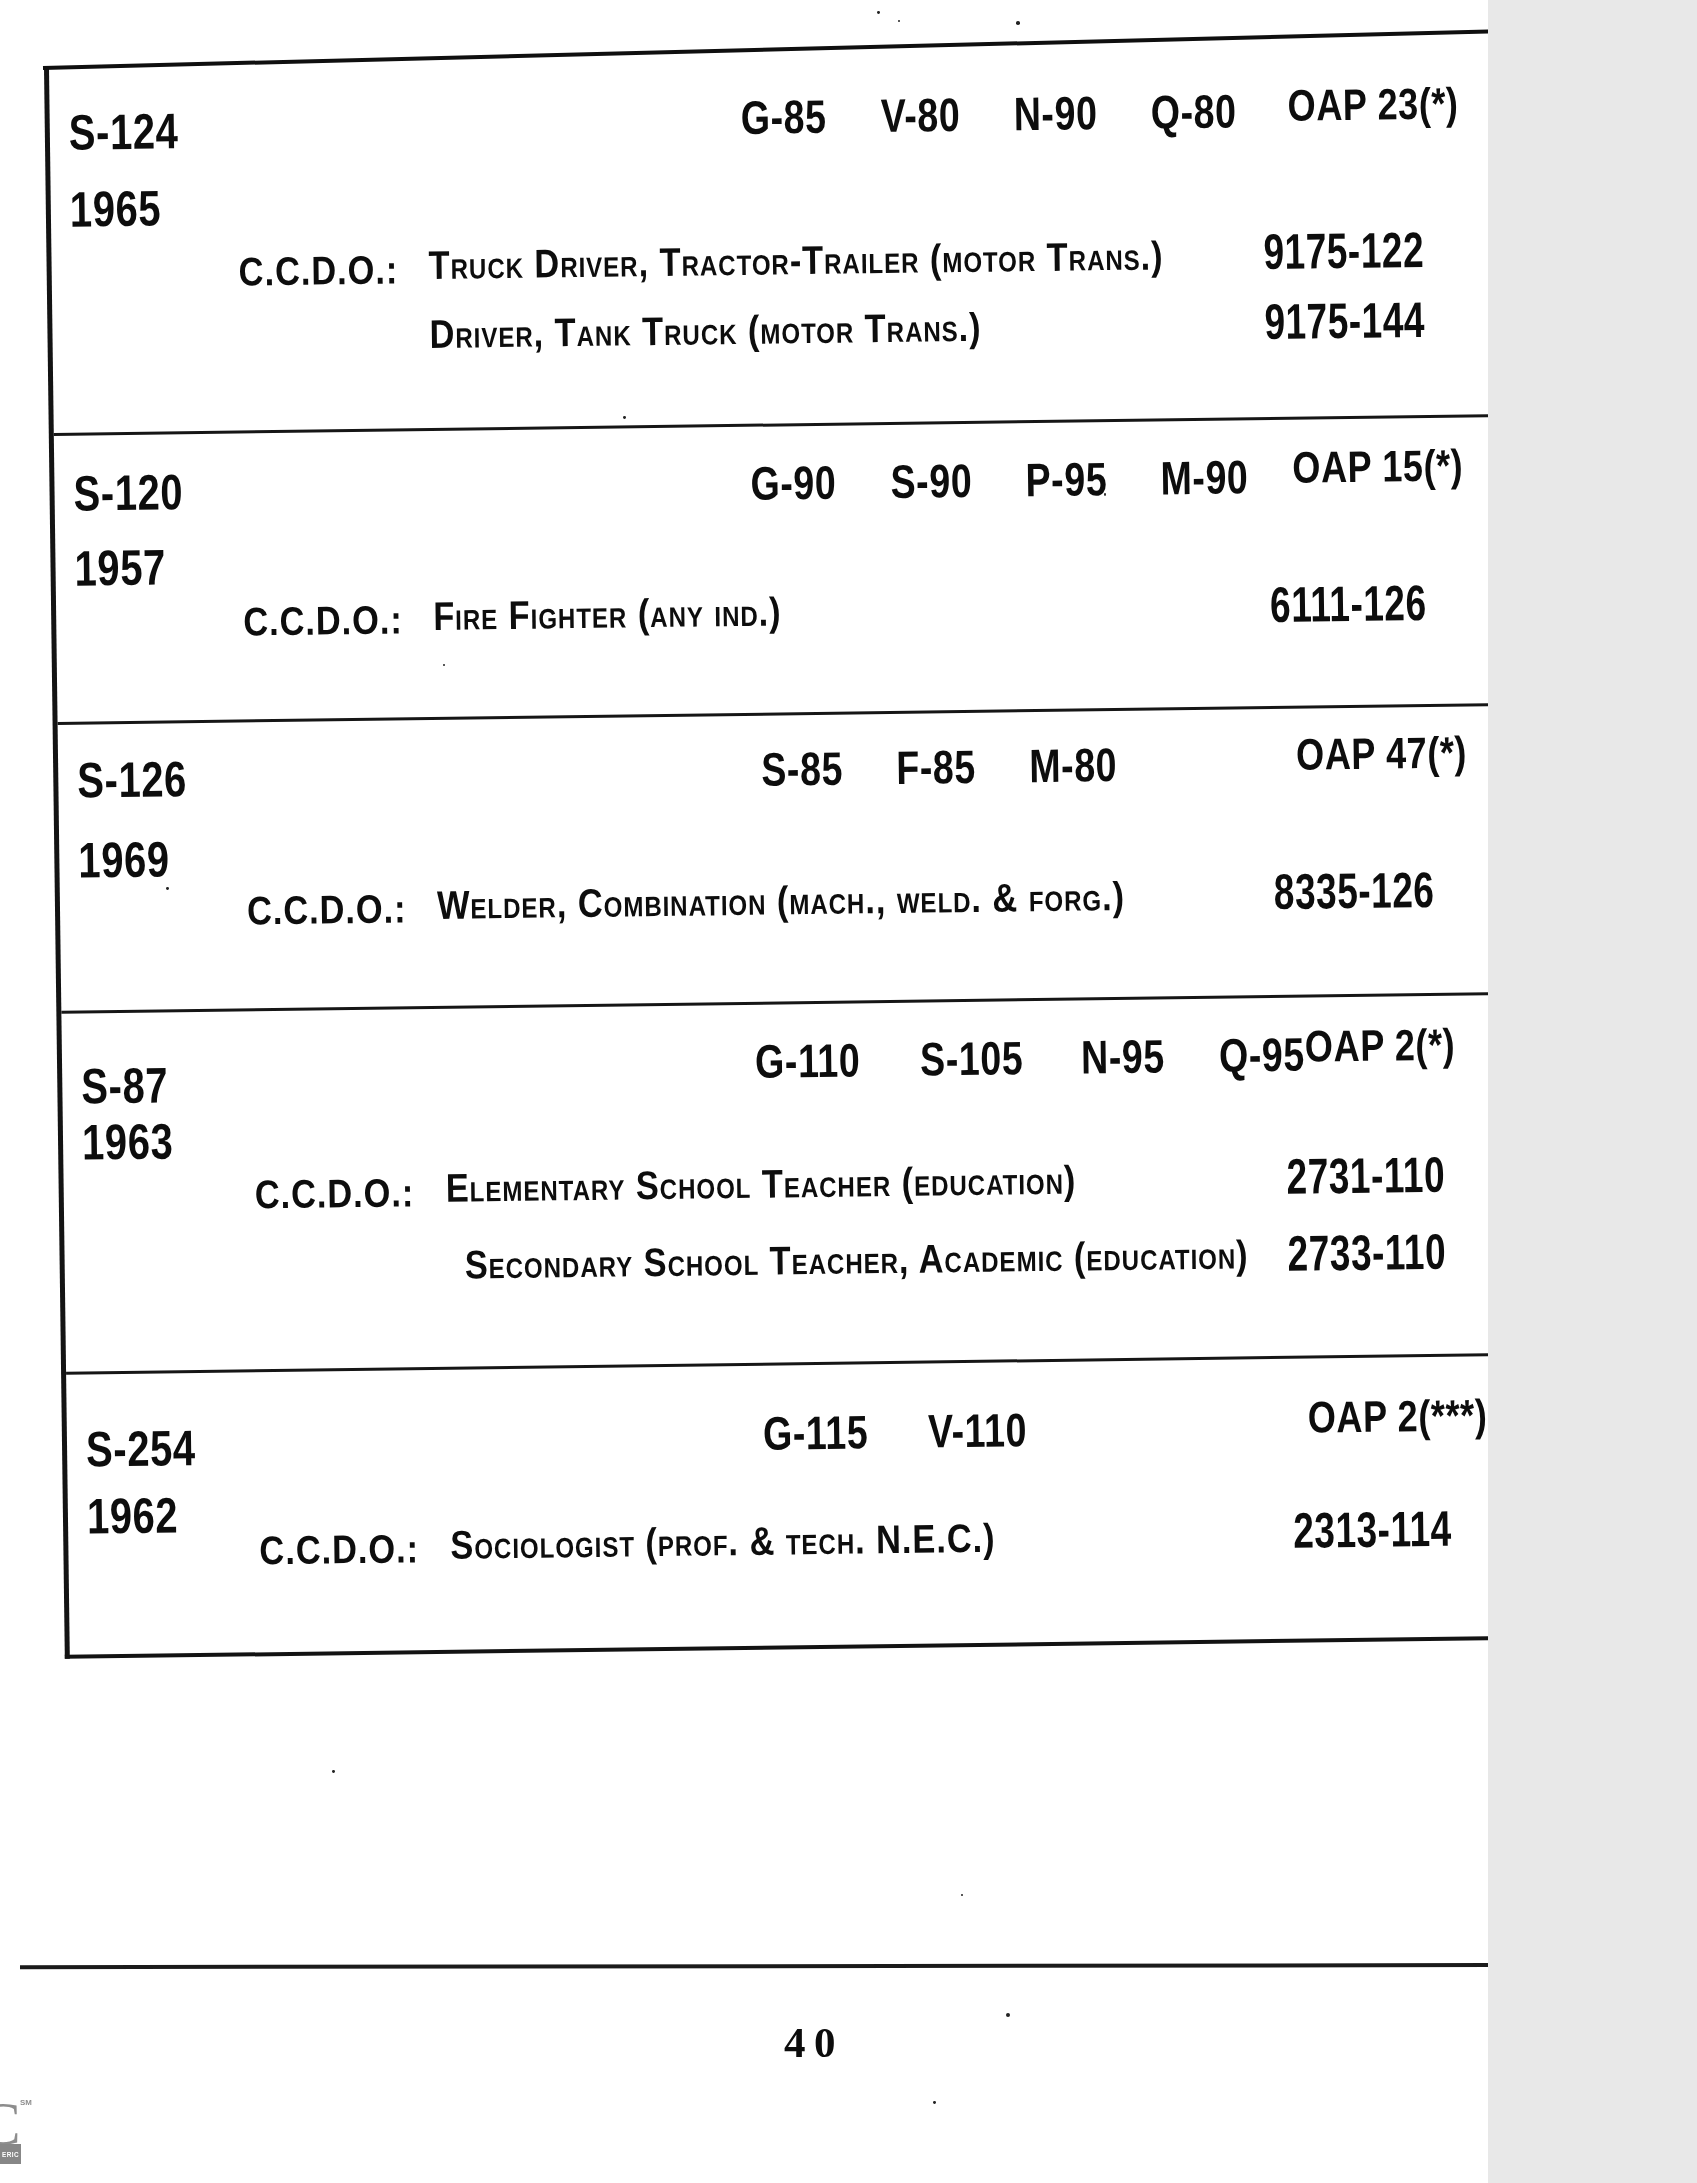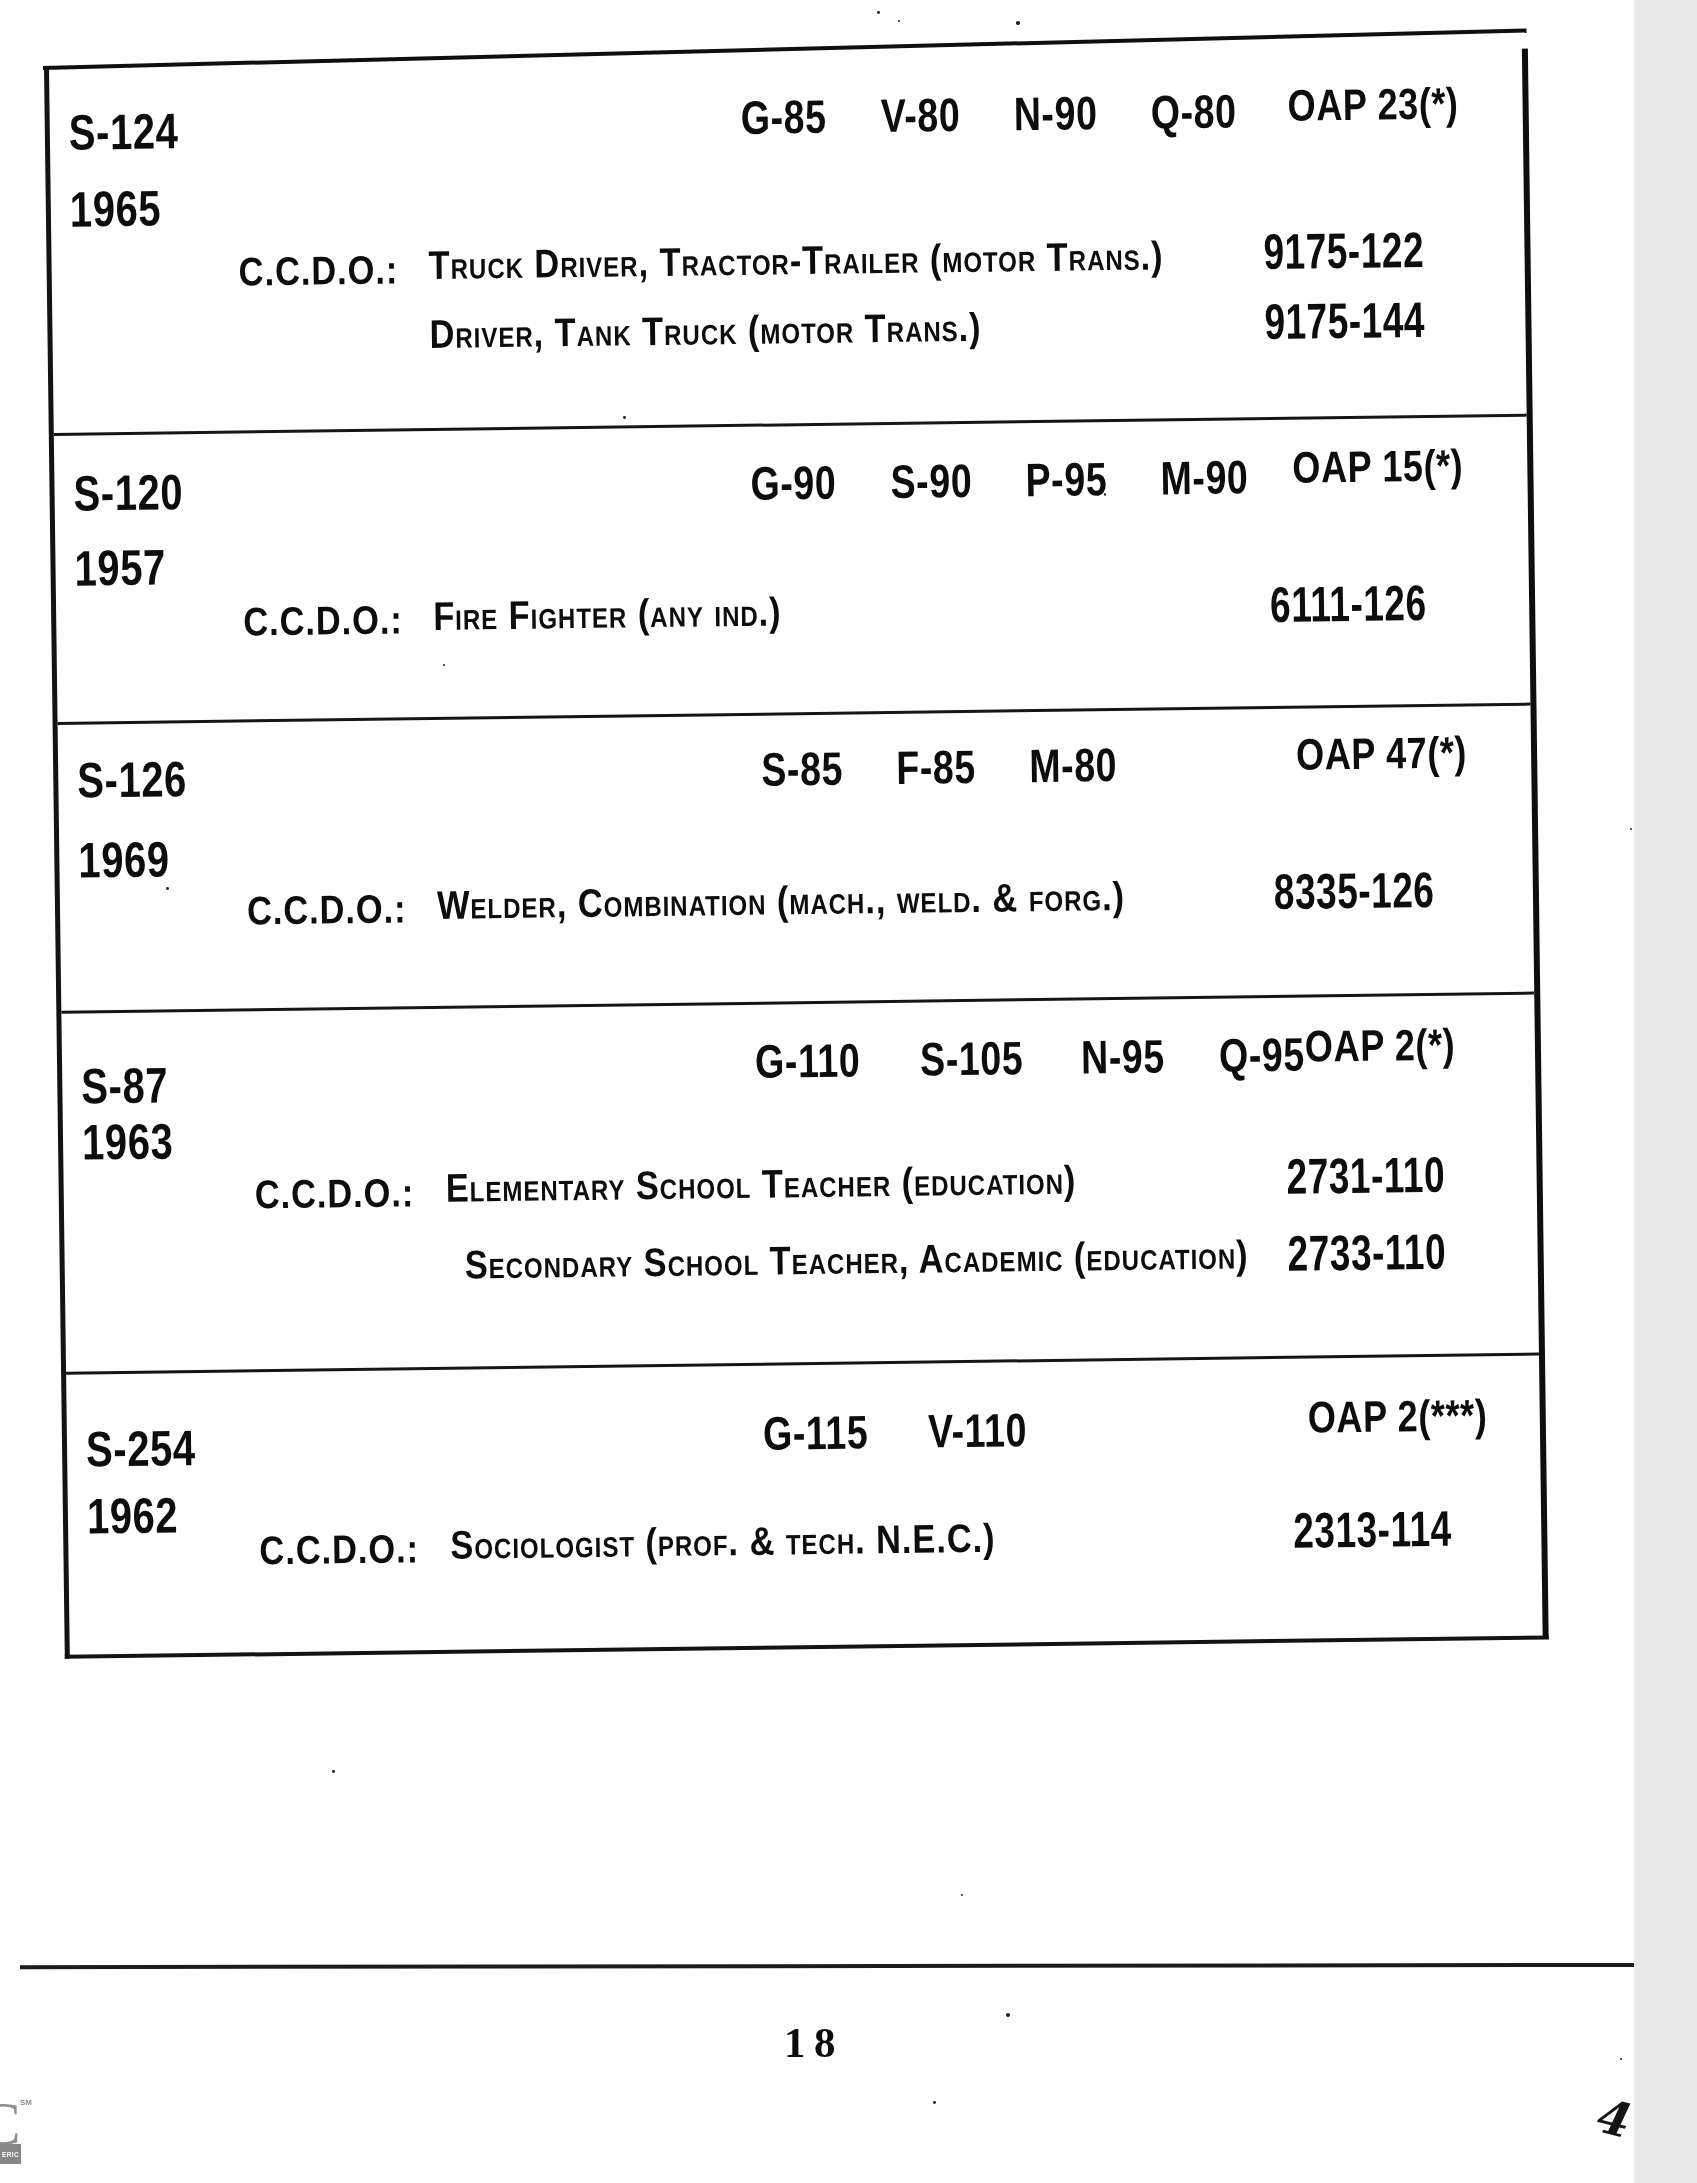--- a/index.html
+++ b/index.html
@@ -1,17 +1,17 @@
 <!DOCTYPE html>
 <html style="font-size:11.4px"><head>
 <meta charset="utf-8">
 <style>
   html,body{margin:0;padding:0;background:#e8e8e8;}
   .sheet{
-    position:relative; width:1634px; height:2183px; background:#ffffff;
+    position:relative; width:1488px; height:2183px; background:#ffffff;
     overflow:hidden; font-family:"Liberation Sans",sans-serif; color:#111;
   }
   
   .doc-table{
     position:absolute; left:44px; top:68px; width:1484px; height:1591px;
     transform:rotate(-0.75deg); transform-origin:0 0;
     border-left:5.7px solid #131313; border-right:6.4px solid #0e0e0e;
     border-bottom:4.3px solid #131313; box-sizing:border-box;
   }
   .topline{
@@ -129,21 +129,21 @@
         <span class="scr">V-110</span>
       </div>
       <span class="tw oap" style="left:1241px; top:34px;">OAP 2(***)</span>
       <span class="tw cap" style="left:191px; top:156px;">C.C.D.O.:</span>
       <span class="tw cap" style="left:382px; top:153px;">Sociologist (prof. &amp; tech. N.E.C.)</span>
       <span class="tw num" style="left:1225px; top:143px;">2313-114</span>
     </div>
   </div>
 
   <div class="page-rule"></div>
-  <div class="page-num">18</div>
+  <div class="page-num">40</div>
   <div class="hand-mark">4</div>
 
   <div>
     <span class="eric-c">C</span>
     <span class="eric-sm">SM</span>
     <span class="eric-box">ERIC</span>
   </div>
 
   <div class="dot" style="left:877px; top:11.4px;  width:2.9px; height:2.9px;"></div>
   <div class="dot" style="left:898px; top:20px;  width:2.1px; height:2.1px;"></div>

